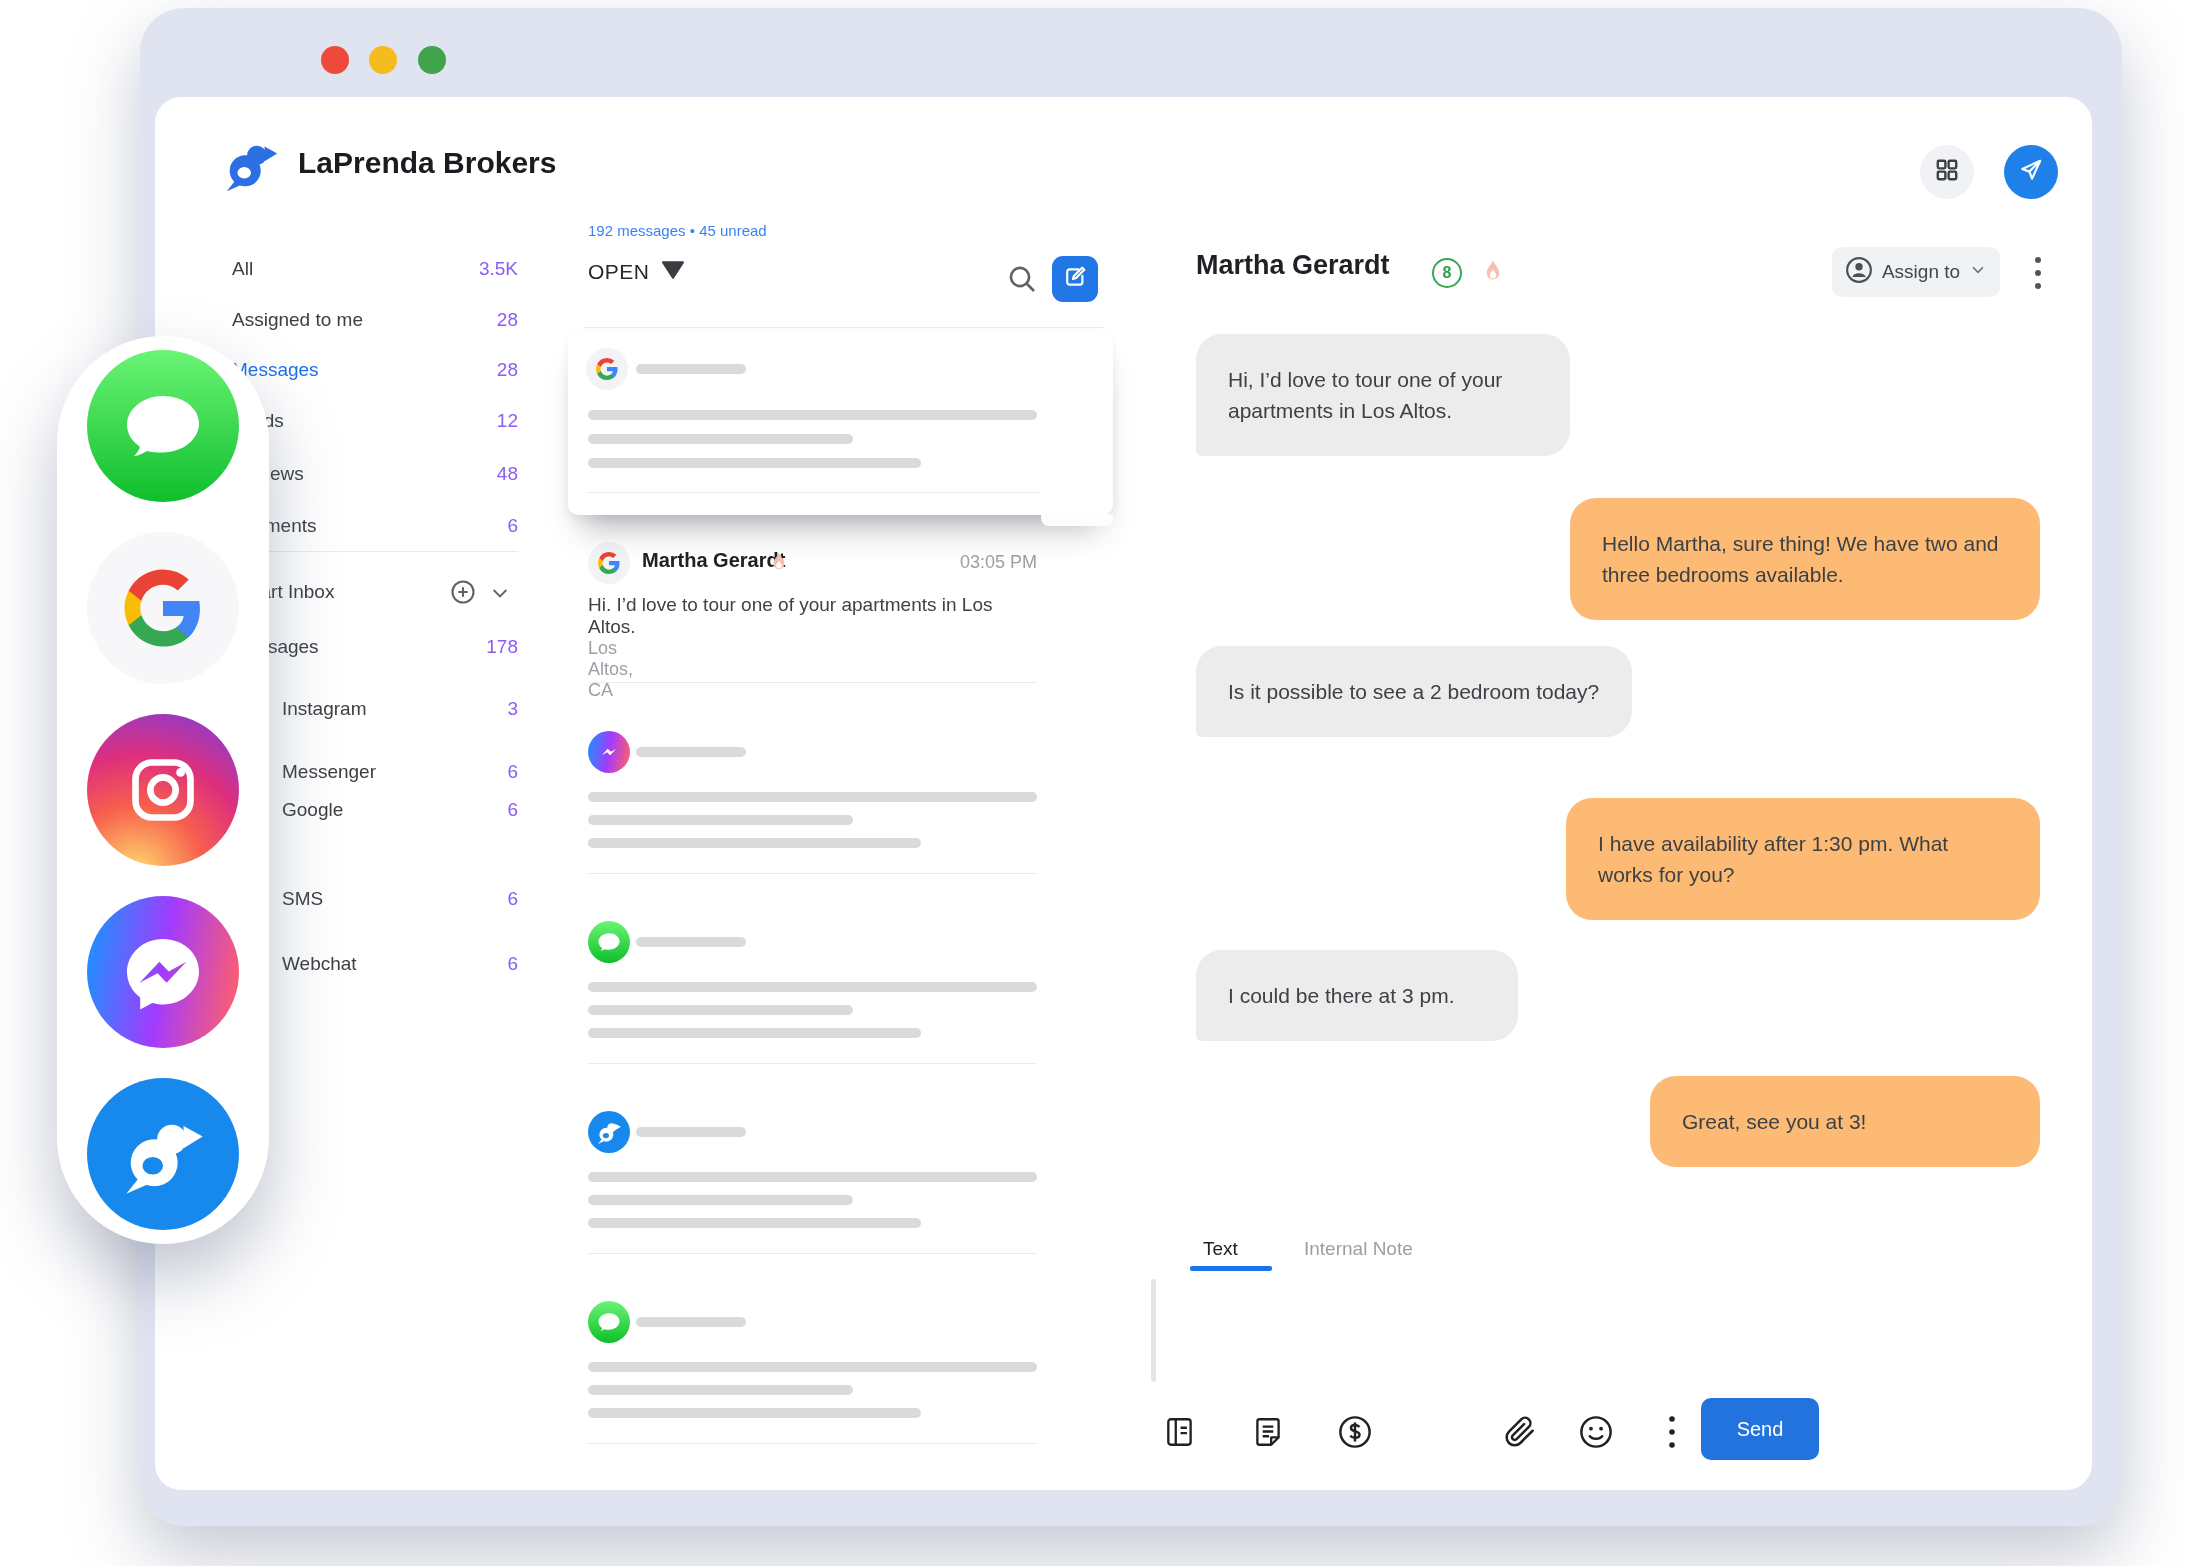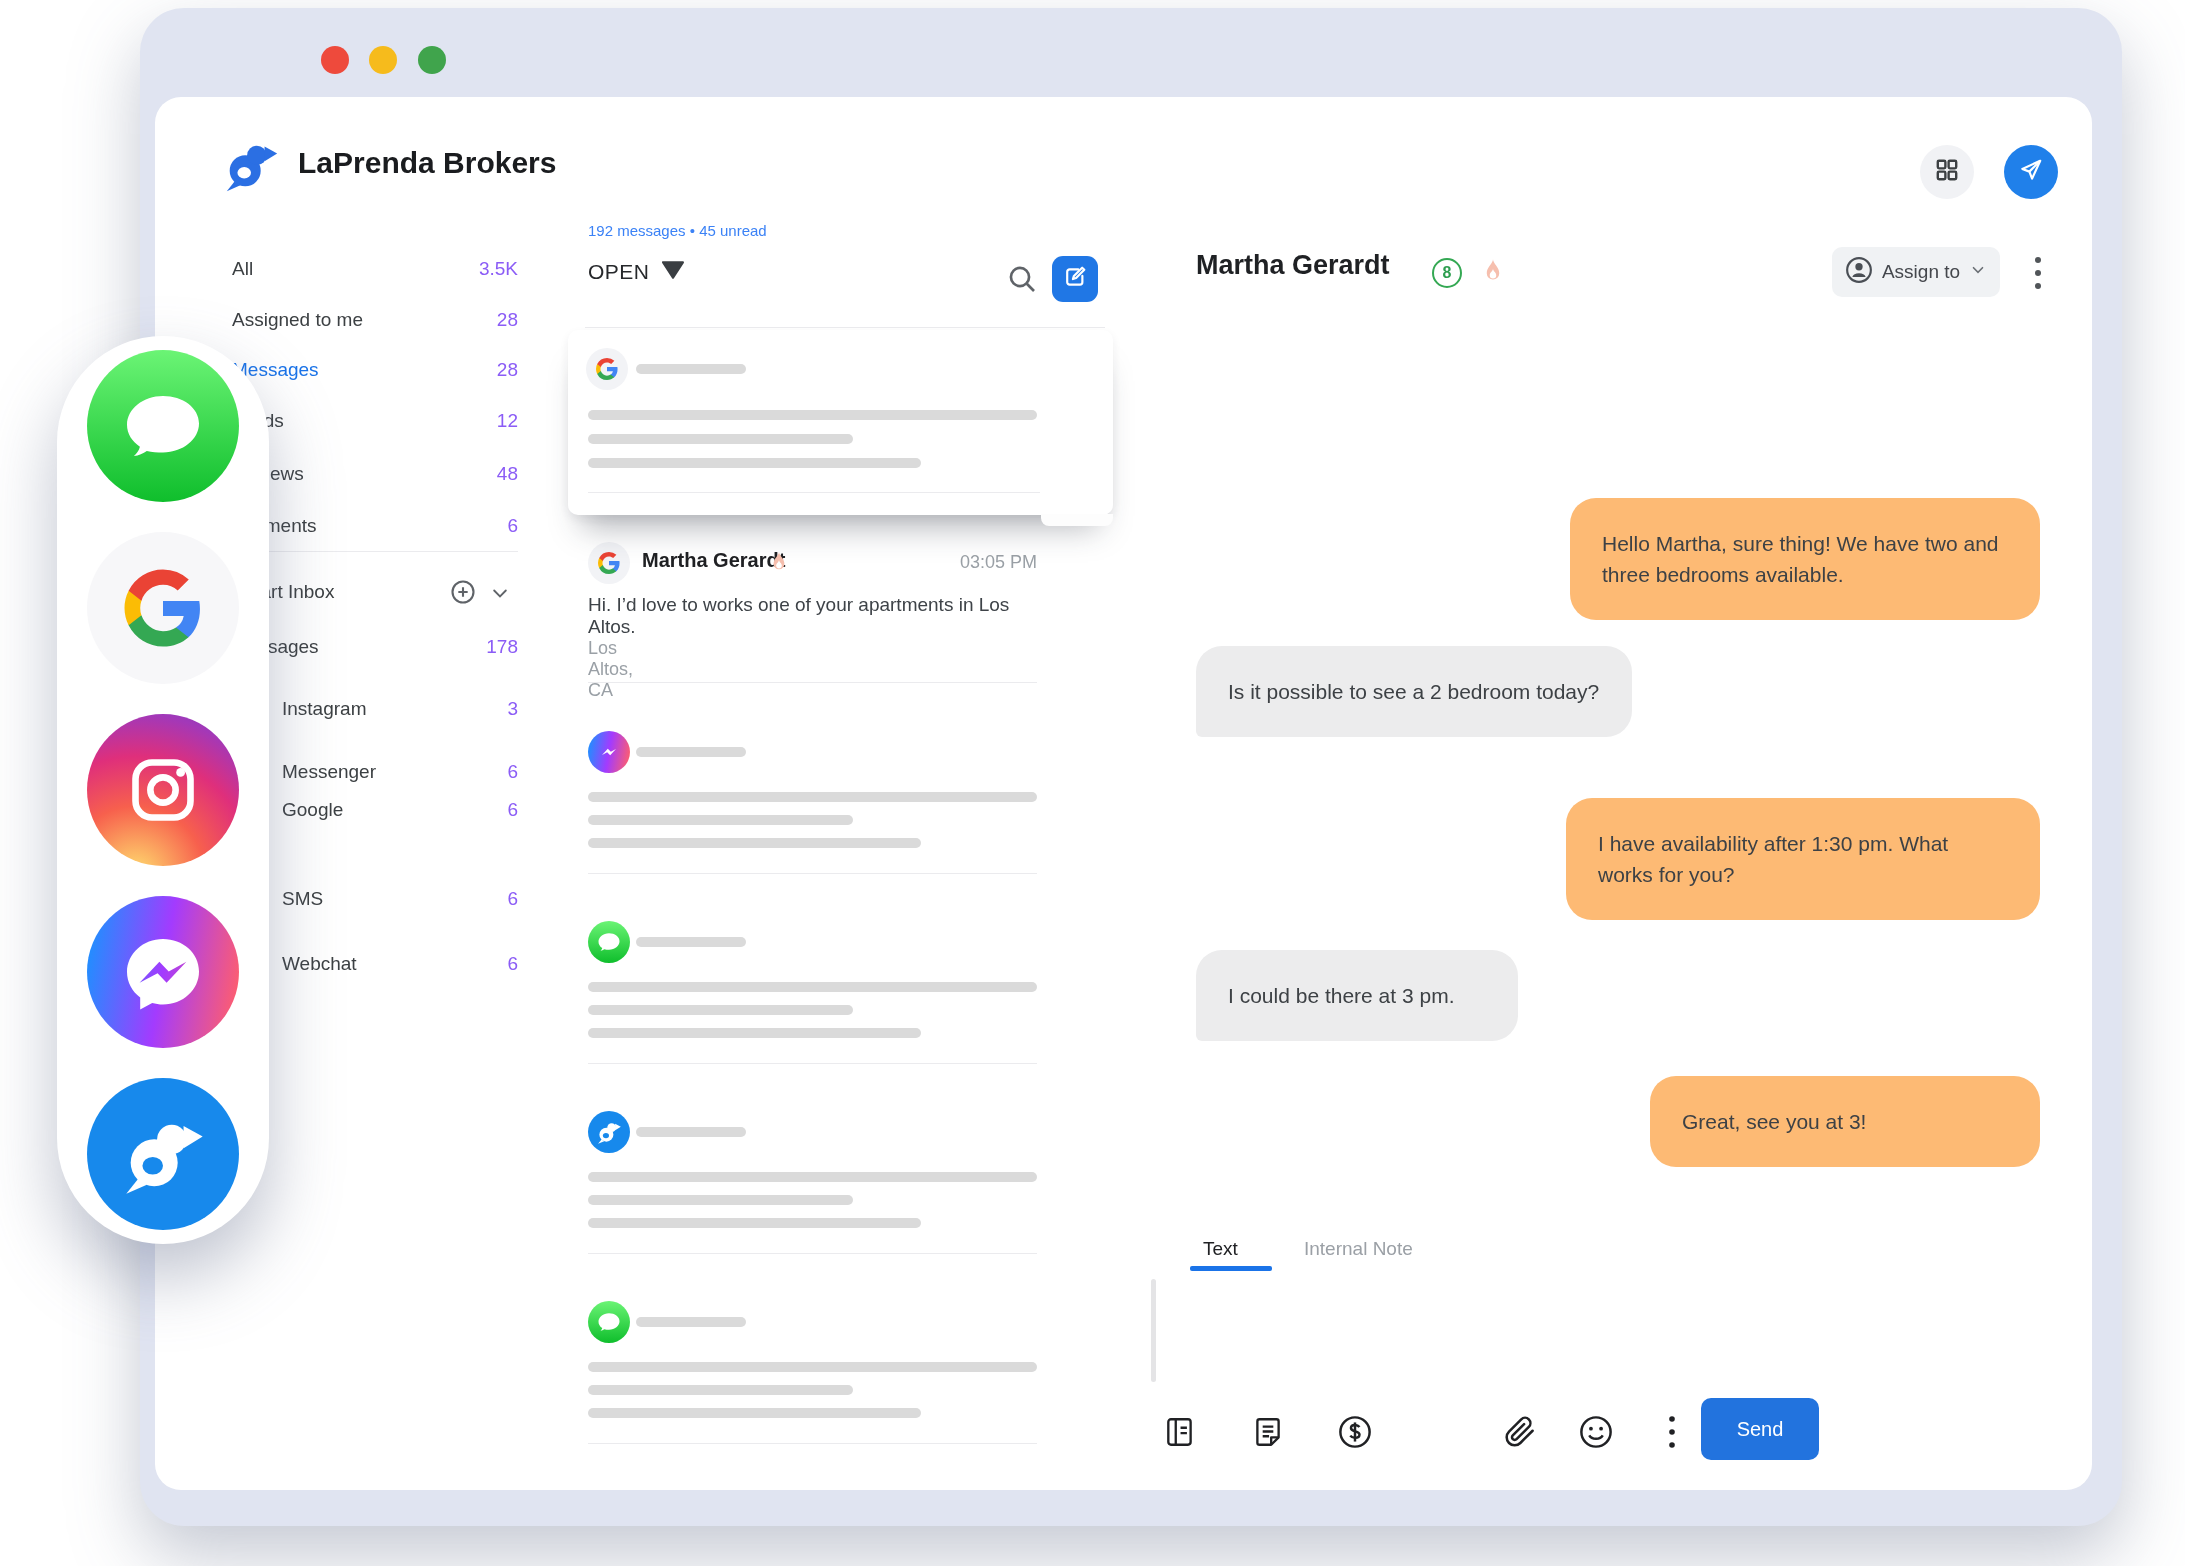--- a/index.html
+++ b/index.html
@@ -267,21 +267,21 @@
       </svg>
     </div>
     <div class="abs name" style="left:642px;top:549px">Martha Gerardt</div>
     <span class="abs" style="left:766px;top:549px">
       <svg viewBox="0 0 24 24" width="26" height="26">
         <path d="M12 2.5 C12 6 7 8.5 7 13.8 a5 5 0 0 0 10 0 C17 8.5 12 6 12 2.5 Z" fill="#f6bfae"></path>
         <path d="M12 10 c0 2.3 -2.6 3.1 -2.6 5.3 a2.6 2.6 0 0 0 5.2 0 C14.6 13.1 12 12.3 12 10 Z" fill="#ffffff"></path>
       </svg>
     </span>
     <div class="abs time" style="left:900px;top:552px;width:137px;text-align:right">03:05 PM</div>
-    <div class="abs preview" style="left:588px;top:594px;width:452px">Hi. I’d love to works one of your apartments in Los Altos.</div>
+    <div class="abs preview" style="left:588px;top:594px;width:452px">Hi. I’d love to tour one of your apartments in Los Altos.</div>
     <div class="abs location" style="left:588px;top:638px">Los Altos, CA</div>
     <div class="divider" style="left:588px;top:682px;width:449px"></div>
   </div>
 
   <div>
     <div class="avatar av-msgr" style="left:588px;top:731px">
       <svg viewBox="0 0 24 24" width="26" height="26">
           <polygon fill="#ffffff" points="5.6,14.8 10.9,9 13.7,11.8 18.4,9.2 13.1,15 10.3,12.2"></polygon>
         </svg>
     </div>
@@ -361,20 +361,21 @@
     </span>
   </div>
   <div id="chat-kebab">
     <svg viewBox="0 0 8 36" width="8" height="36">
       <circle cx="4" cy="5" r="3" fill="#515559"></circle>
         <circle cx="4" cy="18" r="3" fill="#515559"></circle>
         <circle cx="4" cy="31" r="3" fill="#515559"></circle>
     </svg>
   </div>
 
+  <div id="m1" class="msg in">Hi, I’d love to tour one of your apartments in Los Altos.</div>
   <div id="m2" class="msg out">Hello Martha, sure thing! We have two and three bedrooms available.</div>
   <div id="m3" class="msg in">Is it possible to see a 2 bedroom today?</div>
   <div id="m4" class="msg out">I have availability after 1:30 pm. What works for you?</div>
   <div id="m5" class="msg in">I could be there at 3 pm.</div>
   <div id="m6" class="msg out">Great, see you at 3!</div>
 
   <div id="scroll-thumb"></div>
   <div id="tab-text" class="tab">Text</div>
   <div id="tab-underline"></div>
   <div id="tab-note" class="tab">Internal Note</div>

